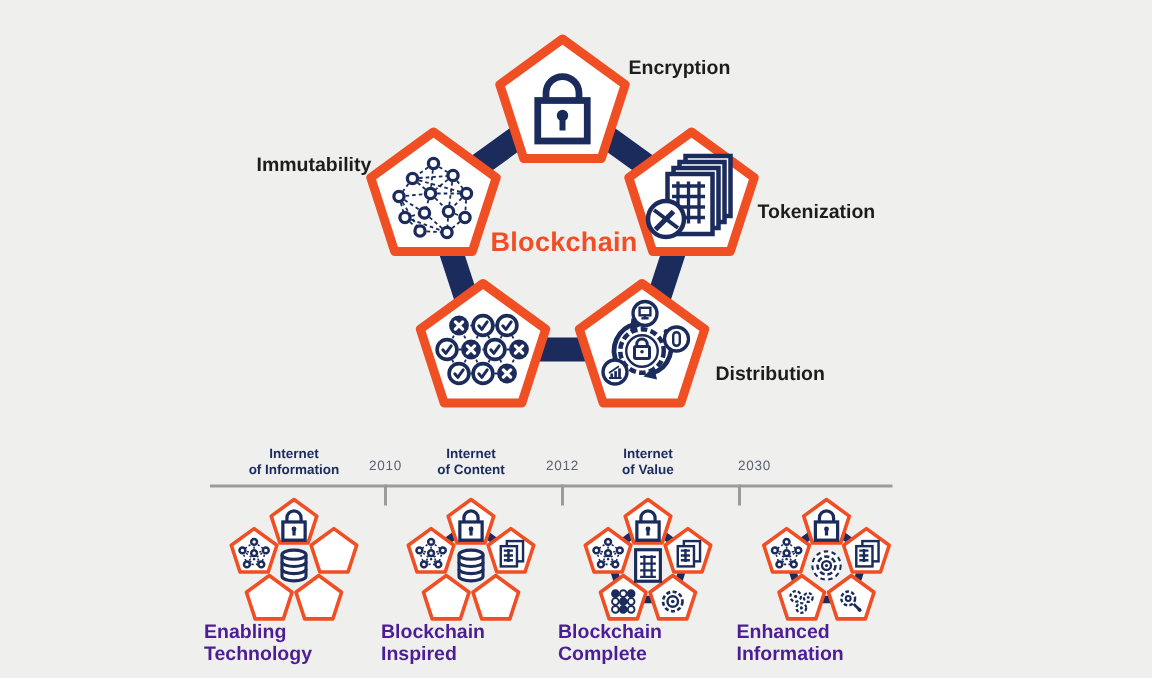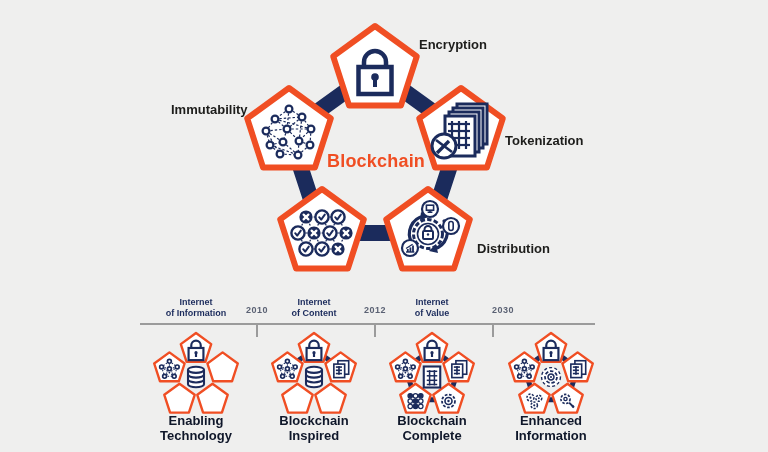--- a/index.html
+++ b/index.html
@@ -5,25 +5,25 @@
   html,body{margin:0;padding:0;}
   body{font-family:"Liberation Sans",sans-serif;background:#efefee;}
   #stage{position:relative;width:768px;height:452px;background:#efefee;overflow:hidden;}
   .abs{position:absolute;}
   .feature-label{position:absolute;font-size:13px;font-weight:700;color:#1d1d1b;white-space:nowrap;}
   .center-label{position:absolute;left:327px;top:151px;width:96px;text-align:center;
     font-size:18px;font-weight:800;color:#f04e23;letter-spacing:.2px;}
   .era-label{position:absolute;top:297px;width:110px;text-align:center;font-size:9px;
     font-weight:700;color:#1b2b5c;line-height:1.2;white-space:pre-line;}
   .year-label{position:absolute;top:305px;width:40px;text-align:center;font-size:9px;
-    font-weight:700;color:#5a6173;letter-spacing:.5px;}
+    font-weight:400;color:#5a6173;letter-spacing:.5px;}
   .timeline-line{position:absolute;left:140px;top:323px;width:455px;height:2px;background:#9b9b9b;}
   .timeline-tick{position:absolute;top:323px;width:2px;height:14px;background:#9b9b9b;}
-  .stage-label{position:absolute;top:413px;width:120px;text-align:center;font-size:13px;
-    font-weight:800;color:#0f172a;line-height:1.18;white-space:pre-line;}
+  .stage-label{position:absolute;top:413px;width:120px;text-align:left;font-size:13px;
+    font-weight:800;color:#4c1d95;line-height:1.18;white-space:pre-line;}
   .cluster-svg{position:absolute;top:331px;}
   svg{display:block;}
 </style>
 </head>
 <body>
 
 <div id="stage">
 
   <svg width="0" height="0" style="position:absolute" aria-hidden="true">
     <defs>

